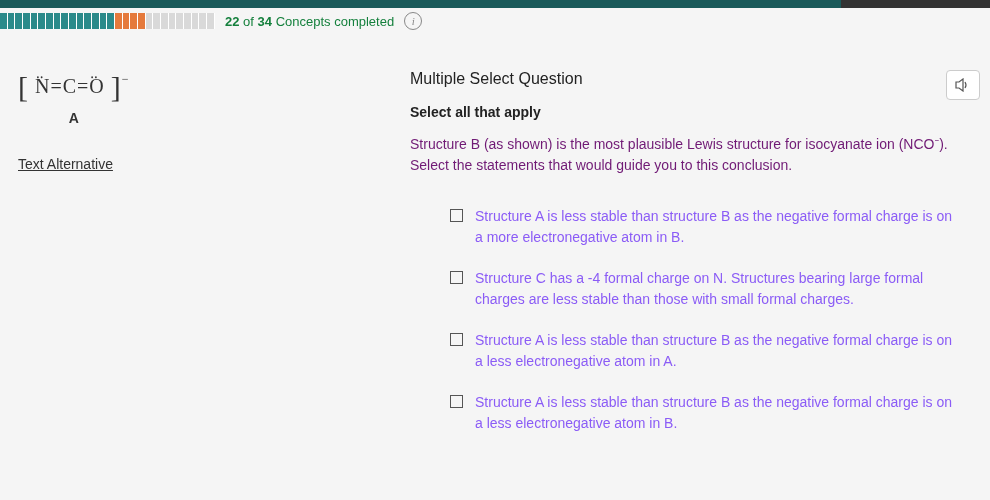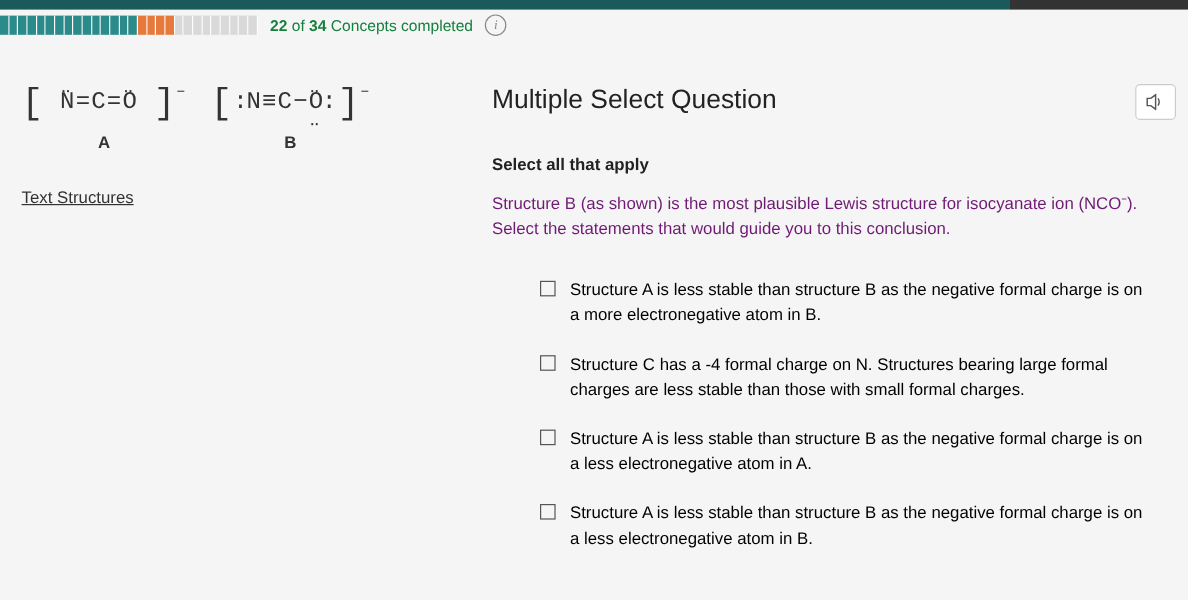--- a/index.html
+++ b/index.html
@@ -50,21 +50,21 @@
     flex: 1;
     padding: 30px 10px 10px 40px;
   }
   .structures {
     display: flex;
     flex-wrap: wrap;
     gap: 30px 20px;
   }
   .structure { text-align: center; }
   .formula {
-    font-family: Liberation Mono, monospace;
+    font-family: Liberation Serif, serif;
     font-size: 20px;
     letter-spacing: 1px;
     white-space: nowrap;
   }
   .formula .br { font-size: 30px; vertical-align: -4px; }
   .formula sup { font-size: 12px; vertical-align: 10px; }
   .struct-label { font-weight: bold; font-size: 14px; margin-top: 6px; }
   .row2 { margin-left: 60px; margin-top: 10px; }
   .text-alt {
     margin-top: 30px;
@@ -72,36 +72,36 @@
     color: #333;
     text-decoration: underline;
     cursor: pointer;
     display: inline-block;
   }
   .q-header {
     display: flex;
     justify-content: space-between;
     align-items: flex-start;
   }
-  .q-title { font-size: 22px; color: #222; font-weight: 500; margin-bottom: 33px; }
+  .q-title { font-size: 16px; color: #222; font-weight: 500; margin-bottom: 16px; }
   .audio-btn {
     width: 34px; height: 30px; border: 1px solid #ccc; border-radius: 4px;
     display: flex; align-items: center; justify-content: center;
     cursor: pointer; background: #fff;
   }
   .q-instruction { font-size: 14px; font-weight: bold; margin-bottom: 14px; color: #222; }
   .q-body { font-size: 14px; color: #701a75; line-height: 1.5; margin-bottom: 30px; padding-right: 10px; }
   .options { padding-left: 40px; padding-right: 20px; }
   .option {
     display: flex;
     align-items: flex-start;
     gap: 12px;
     margin-bottom: 20px;
     font-size: 14px;
-    color: #000000;
+    color: #8b5cf6;
     line-height: 1.5;
     cursor: pointer;
   }
   .checkbox {
     width: 13px; height: 13px; border: 1.5px solid #555;
     flex-shrink: 0; margin-top: 3px;
   }
   .dots-over { position: relative; display: inline-block; }
   .dots-over::before { content: "‥"; position: absolute; top: -12px; left: 1px; font-size: 14px; }
   .dots-under { position: relative; display: inline-block; }
@@ -156,28 +156,22 @@
 
 <div class="main">
   <div class="left">
     <div class="structures">
       <div class="structure">
         <div class="formula">
           <span class="br">[</span> <span class="dots-over">N</span>=C=<span class="dots-over">O</span> <span class="br">]</span><sup>−</sup>
         </div>
         <div class="struct-label">A</div>
       </div>
-      <div class="structure">
-        <div class="formula">
-          <span class="br">[</span><span class="lone-left"></span>N≡C−<span class="dots-over dots-under">O</span><span class="lone-right"></span><span class="br">]</span><sup>−</sup>
-        </div>
-        <div class="struct-label">B</div>
-      </div>
     </div>
-    <a class="text-alt">Text Structures</a>
+    <a class="text-alt">Text Alternative</a>
   </div>
 
   <div class="right">
     <div class="q-header">
       <div class="q-title">Multiple Select Question</div>
       <div class="audio-btn">
         <svg width="16" height="14" viewBox="0 0 16 14">
           <path d="M1 4 H4 L8 1 V13 L4 10 H1 Z" fill="none" stroke="#555" stroke-width="1.2"></path>
           <path d="M10 4 Q12 7 10 10" fill="none" stroke="#555" stroke-width="1.2"></path>
         </svg>

